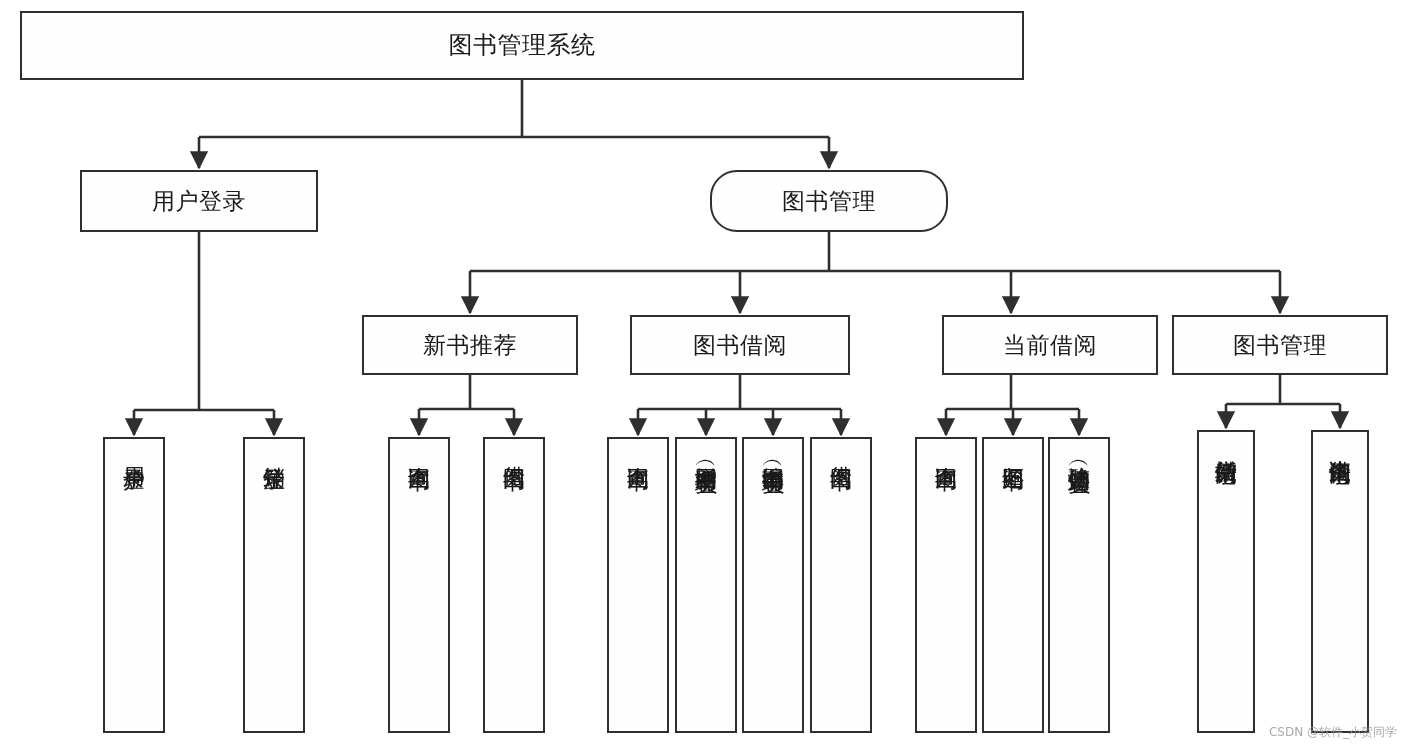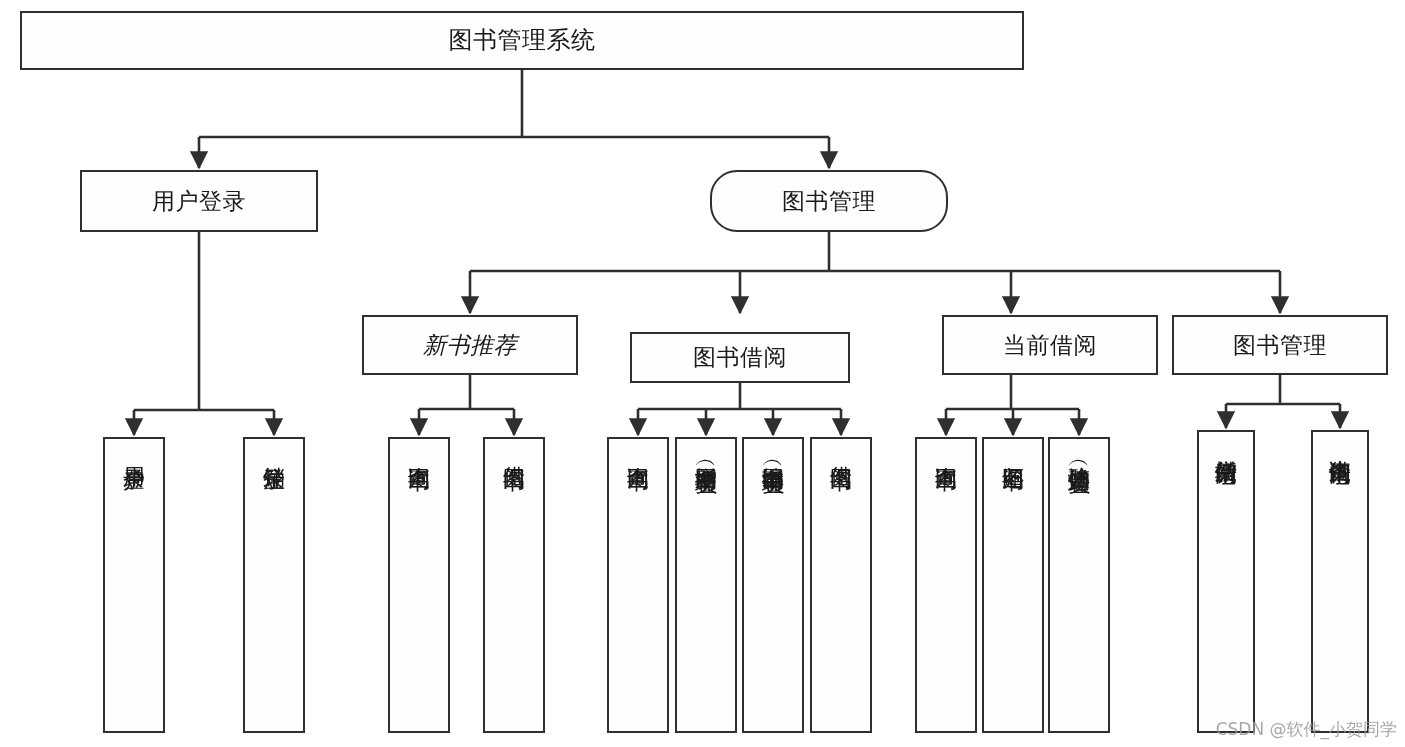--- a/index.html
+++ b/index.html
@@ -57,21 +57,21 @@
     text-orientation: upright;
     font-size: 22px;
     line-height: 1.08;
     letter-spacing: 1px;
     white-space: nowrap;
   }
   .watermark {
     position: absolute;
     right: 8px;
     bottom: 6px;
-    font-size: 17px;
+    font-size: 12px;
     color: #9a9a9a;
     white-space: nowrap;
     opacity: 0.85;
   }
 </style>
 </head>
 <body>
 
 <div id="canvas">
 
@@ -120,45 +120,45 @@
       <path d="M 1013 409 L 1013 435" marker-end="url(#arrow)"></path>
       <path d="M 1079 409 L 1079 435" marker-end="url(#arrow)"></path>
 
       <path d="M 1280 375 L 1280 404"></path>
       <path d="M 1226 404 L 1340 404"></path>
       <path d="M 1226 404 L 1226 428" marker-end="url(#arrow)"></path>
       <path d="M 1340 404 L 1340 428" marker-end="url(#arrow)"></path>
     </g>
   </svg>
 
-  <div class="node h root" style="left:20px; top:11px; width:1004px; height:59px;">
+  <div class="node h root" style="left:20px; top:11px; width:1004px; height:69px;">
     <span class="label">图书管理系统</span>
   </div>
 
   <div class="node h" style="left:80px; top:170px; width:238px; height:62px;">
     <span class="label">用户登录</span>
   </div>
 
   <div class="node h" style="left:710px; top:170px; width:238px; height:62px;border-radius:27px;">
     <span class="label">图书管理</span>
   </div>
 
   <div class="node v" style="left:103px; top:437px; width:62px; height:296px;">
     <span class="label">用户登录</span>
   </div>
 
   <div class="node v" style="left:243px; top:437px; width:62px; height:296px;">
     <span class="label">注销登录</span>
   </div>
 
-  <div class="node h" style="left:362px; top:315px; width:216px; height:60px;font-style:italic;">
+  <div class="node h" style="left:362px; top:315px; width:216px; height:60px;">
     <span class="label">新书推荐</span>
   </div>
 
-  <div class="node h" style="left:630px; top:315px; width:220px; height:51px;margin-top:17px;">
+  <div class="node h" style="left:630px; top:315px; width:220px; height:60px;">
     <span class="label">图书借阅</span>
   </div>
 
   <div class="node h" style="left:903px; top:315px; width:216px; height:60px;margin-left:39px;">
     <span class="label">当前借阅</span>
   </div>
 
   <div class="node h" style="left:1172px; top:315px; width:216px; height:60px;">
     <span class="label">图书管理</span>
   </div>

